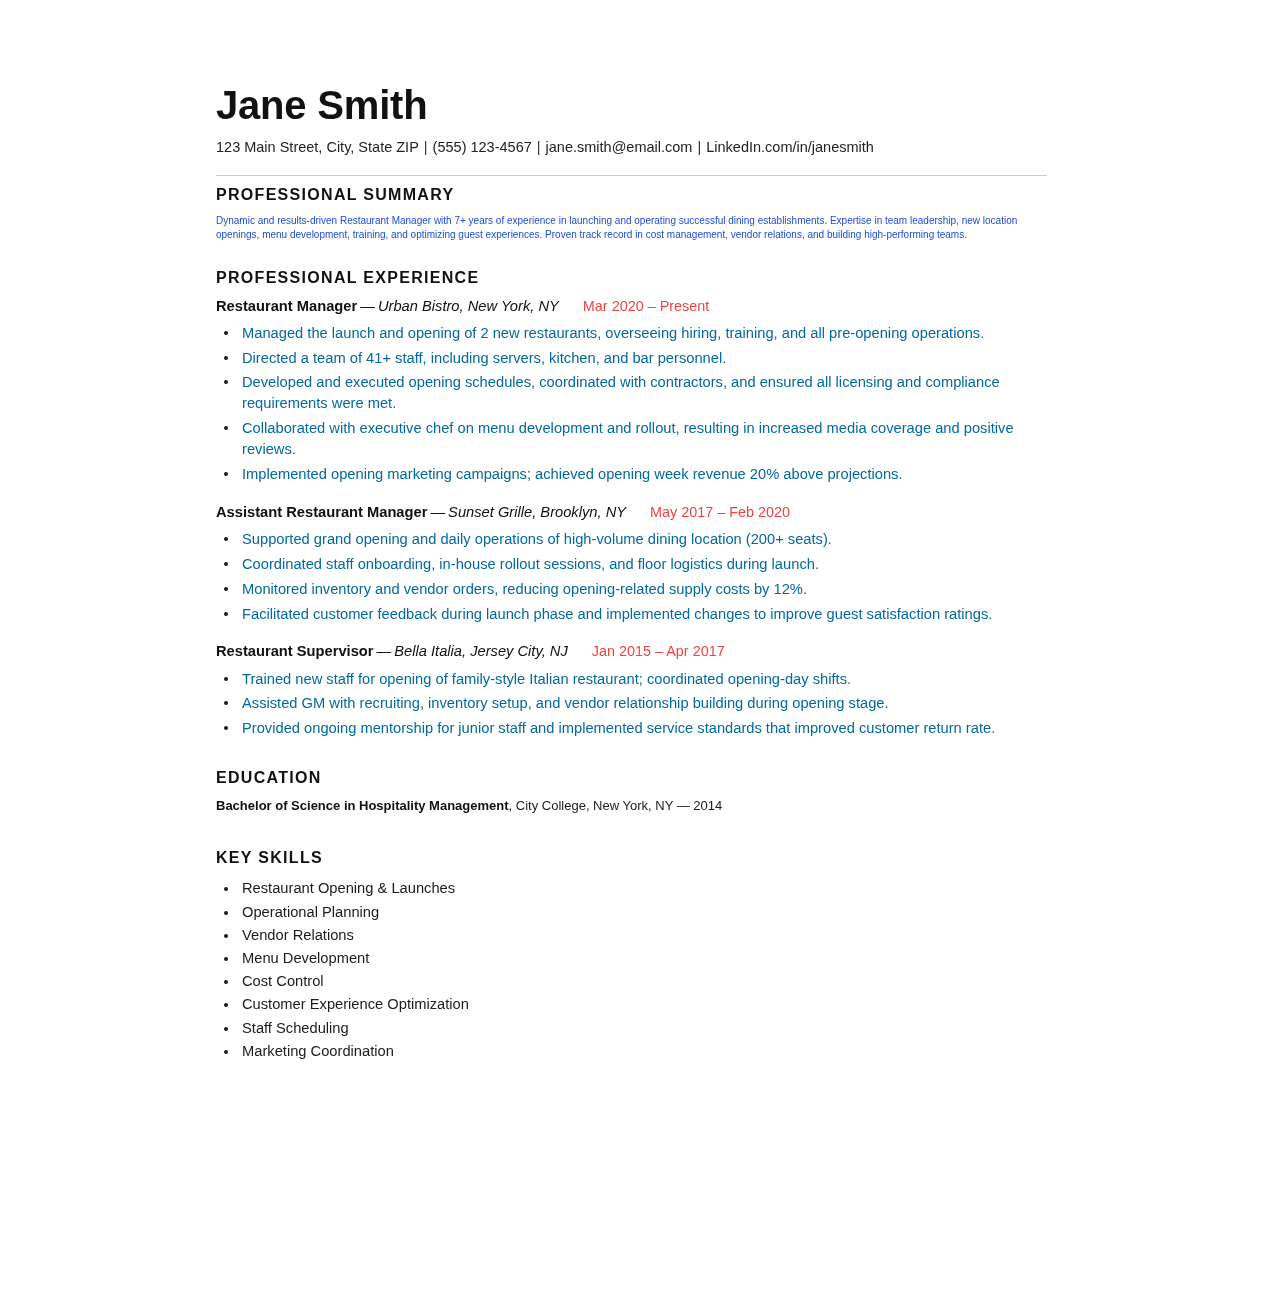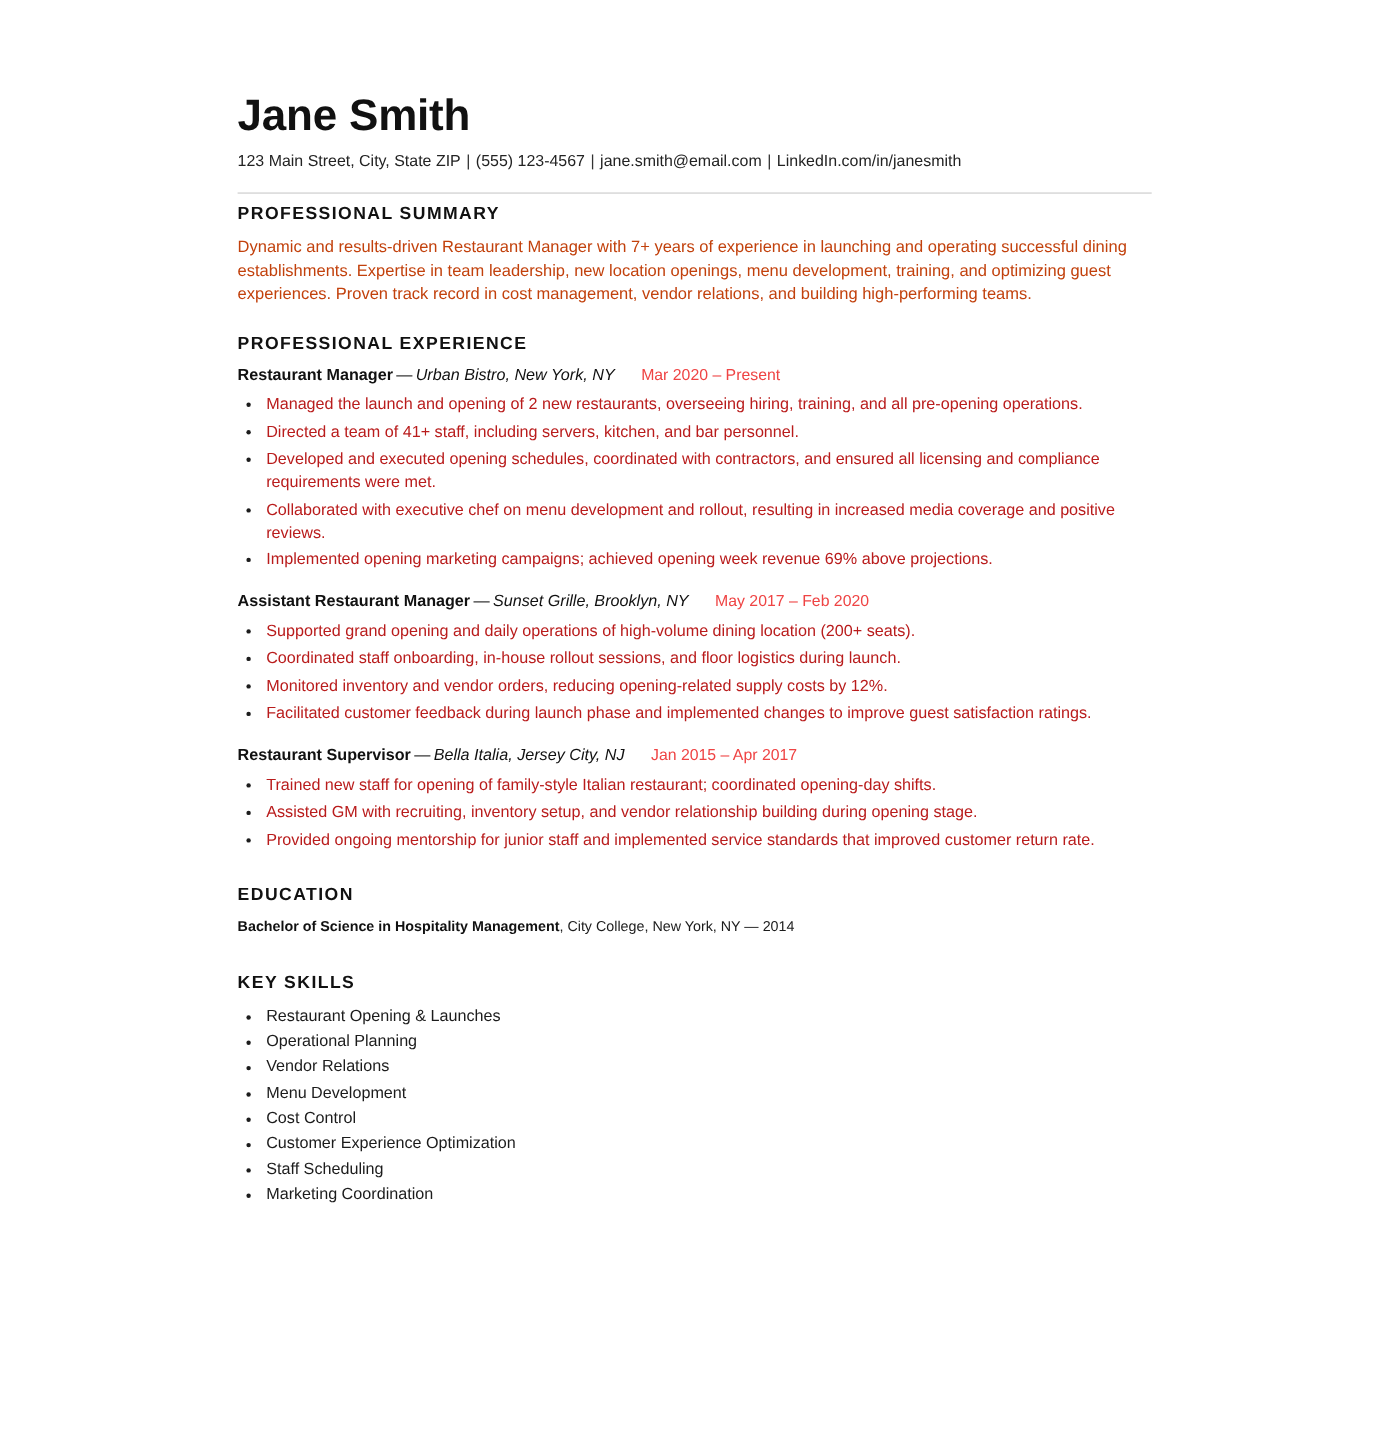--- a/index.html
+++ b/index.html
@@ -61,23 +61,23 @@
   }
   .section-title {
     font-size: 16px;
     font-weight: bold;
     letter-spacing: 1.3px;
     color: #111111;
     margin: 0 0 10px 0;
     text-transform: uppercase;
   }
   .summary-text {
-    font-size: 15px;
+    font-size: 10px;
     line-height: 1.42;
-    color: #c2410c;
+    color: #1d4ed8;
     margin: 0;
     text-align: left;
   }
 
   
   .exp-section { margin-top: 26px; }
   .job { margin-bottom: 18px; }
   .job:last-child { margin-bottom: 0; }
   .job-head {
     display: flex;
@@ -111,21 +111,21 @@
 
   ul.bullets {
     list-style: none;
     margin: 0;
     padding: 0;
   }
   ul.bullets li {
     position: relative;
     font-size: 14.7px;
     line-height: 1.42;
-    color: #b91c1c;
+    color: #0369a1;
     padding-left: 26px;
     margin-bottom: 4px;
   }
   ul.bullets li:last-child { margin-bottom: 0; }
   ul.bullets li::before {
     content: "";
     position: absolute;
     left: 8px;
     top: 8px;
     width: 4px;
@@ -196,21 +196,21 @@
           <div class="job-headline">
             <span class="job-title">Restaurant Manager</span><span class="job-dash">—</span><span class="job-company">Urban Bistro, New York, NY</span>
           </div>
           <div class="job-dates">Mar 2020 – Present</div>
         </div>
         <ul class="bullets">
           <li>Managed the launch and opening of 2 new restaurants, overseeing hiring, training, and all pre-opening operations.</li>
           <li>Directed a team of 41+ staff, including servers, kitchen, and bar personnel.</li>
           <li>Developed and executed opening schedules, coordinated with contractors, and ensured all licensing and compliance requirements were met.</li>
           <li>Collaborated with executive chef on menu development and rollout, resulting in increased media coverage and positive reviews.</li>
-          <li>Implemented opening marketing campaigns; achieved opening week revenue 69% above projections.</li>
+          <li>Implemented opening marketing campaigns; achieved opening week revenue 20% above projections.</li>
         </ul>
       </div>
 
       <div class="job">
         <div class="job-head">
           <div class="job-headline">
             <span class="job-title">Assistant Restaurant Manager</span><span class="job-dash">—</span><span class="job-company">Sunset Grille, Brooklyn, NY</span>
           </div>
           <div class="job-dates">May 2017 – Feb 2020</div>
         </div>

